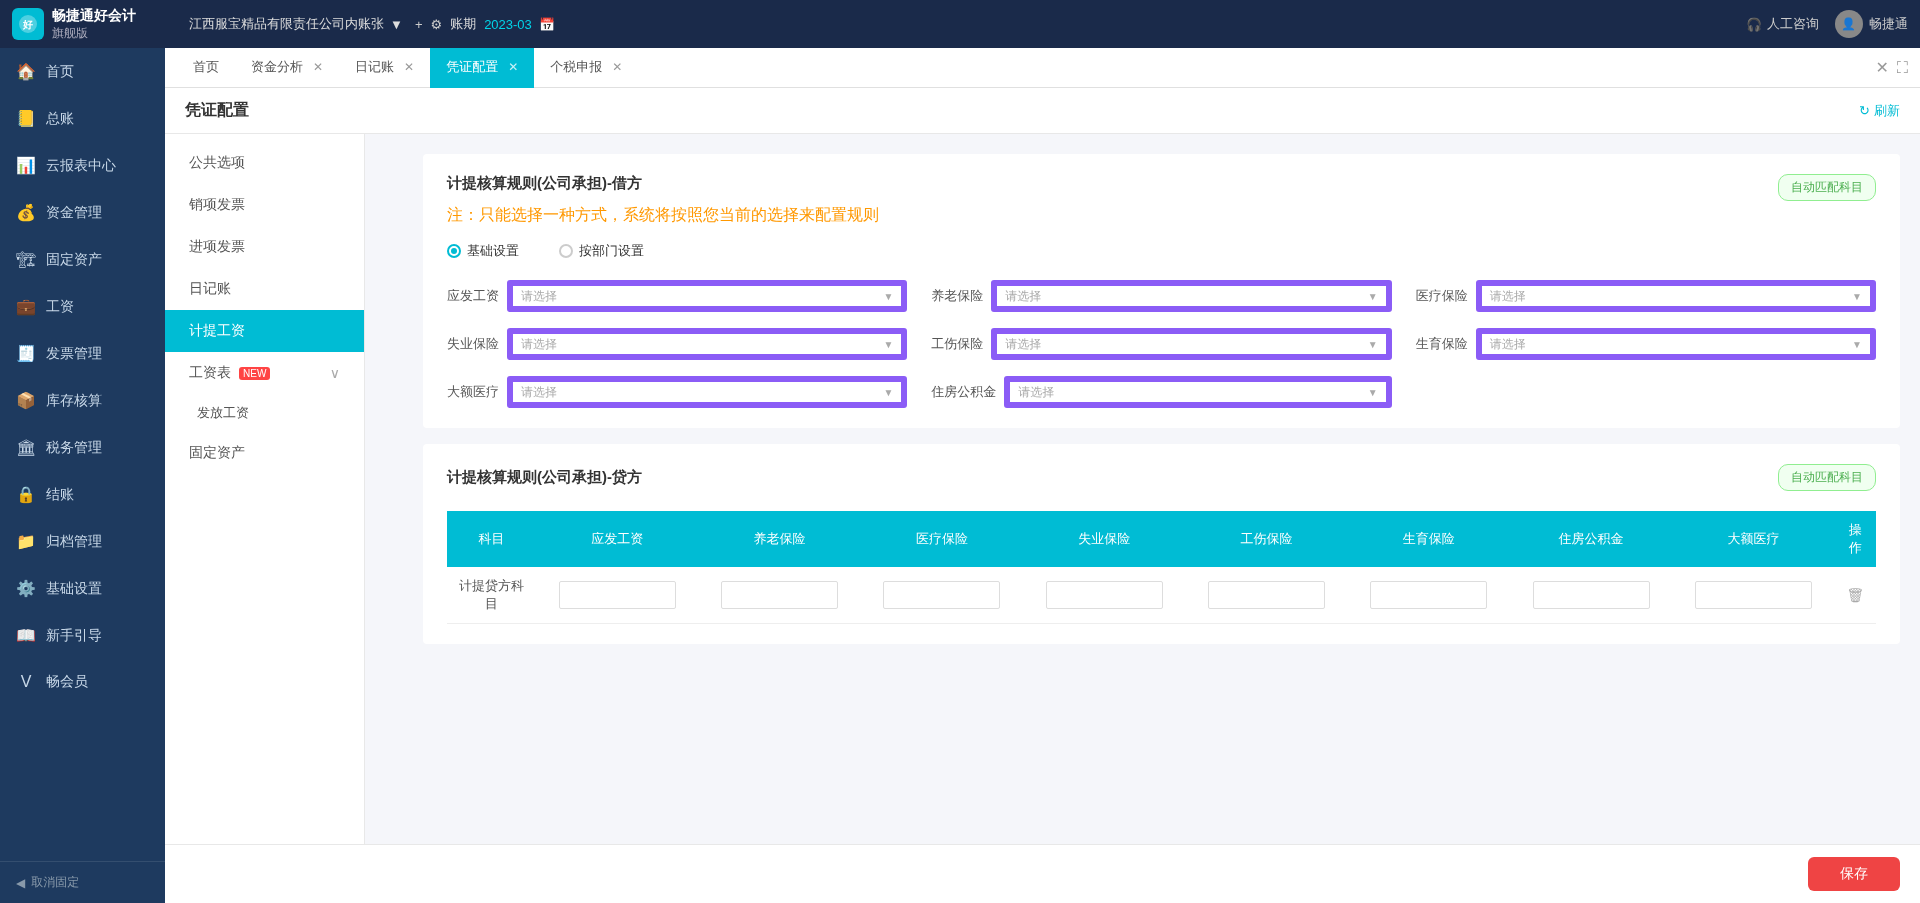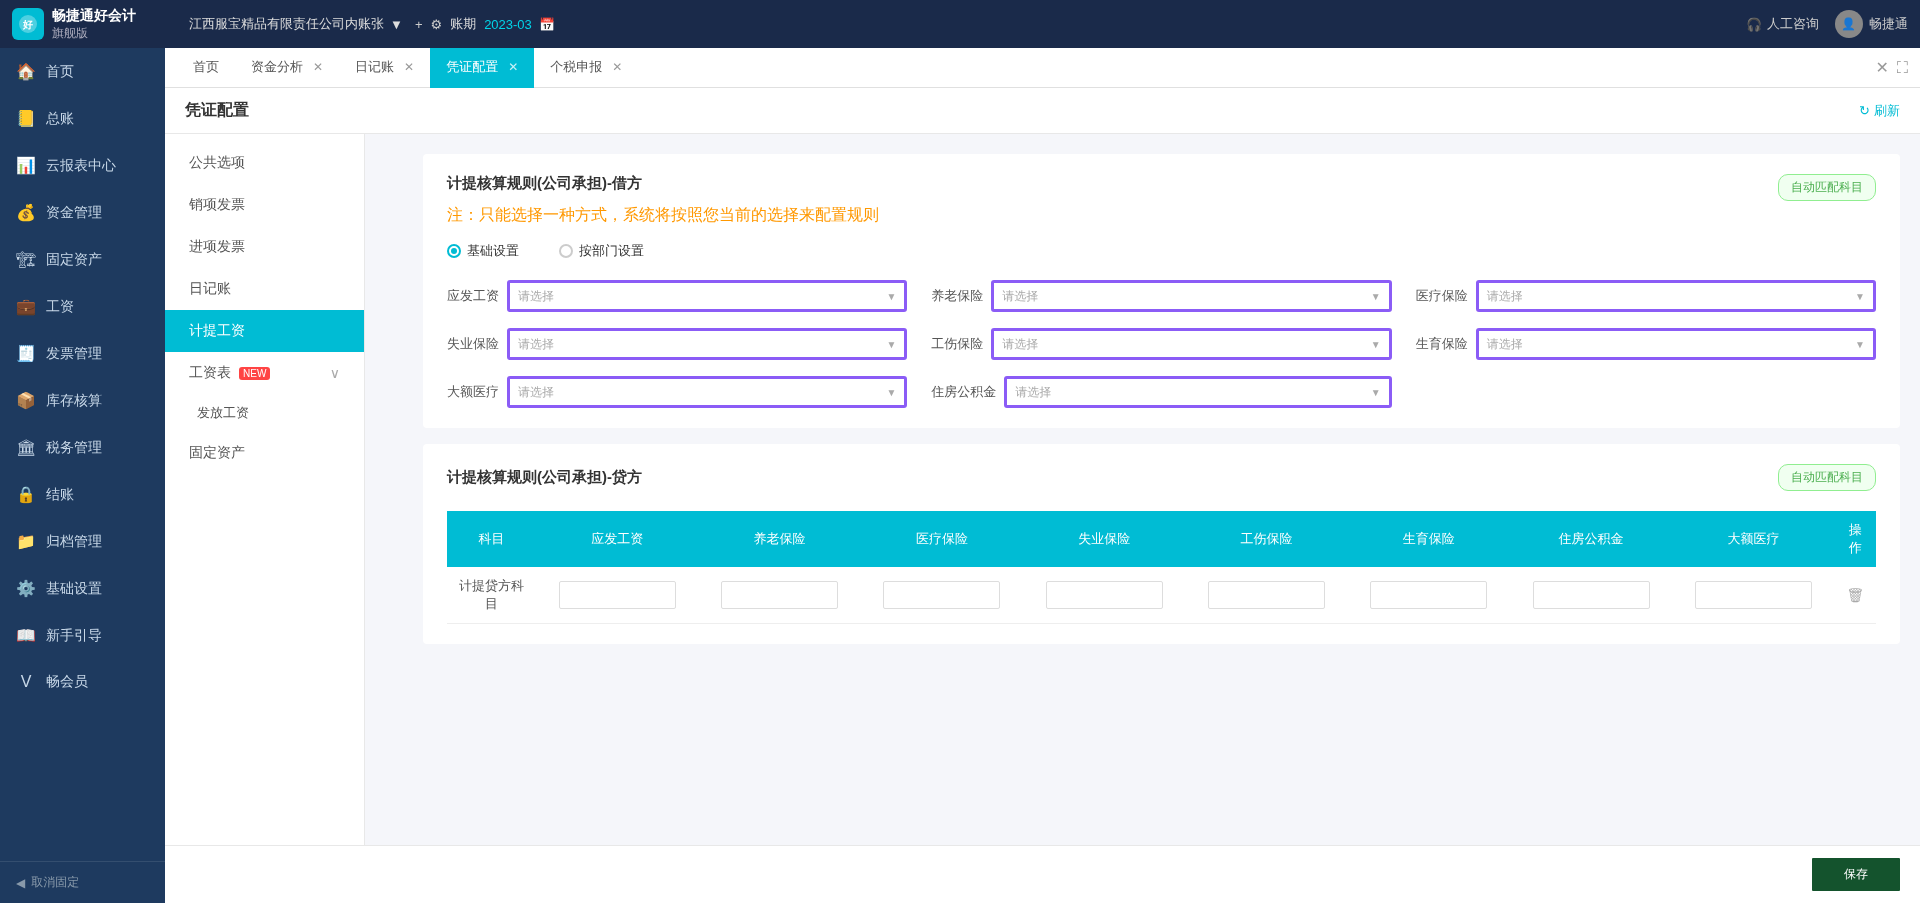--- a/index.html
+++ b/index.html
@@ -207,21 +207,21 @@
     }
     .radio-dot.unchecked { border-color: #ccc; }
 
     
     .form-grid { display: grid; grid-template-columns: repeat(3, 1fr); gap: 16px 24px; }
     .form-item { display: flex; align-items: center; gap: 8px; }
     .form-label { color: #555; font-size: 13px; white-space: nowrap; min-width: 50px; }
     .form-select {
       flex: 1;
       height: 32px;
-      border: 3px solid #8b5cf6;
+      border: 6px solid #8b5cf6;
       border-radius: 3px;
       padding: 0 8px;
       color: #aaa;
       font-size: 12px;
       background: white;
       display: flex; align-items: center; justify-content: space-between;
       cursor: pointer;
       position: relative;
     }
     .form-select .arrow { color: #aaa; font-size: 10px; }
@@ -275,26 +275,26 @@
     
     .bottom-bar {
       background: white;
       padding: 12px 20px;
       display: flex;
       justify-content: flex-end;
       border-top: 1px solid #e8e8e8;
       flex-shrink: 0;
     }
     .save-btn {
-      background: #14532d;
+      background: #ef4444;
       color: white;
       border: none;
       padding: 8px 32px;
-      border-radius: 1px;
-      font-size: 12px;
+      border-radius: 6px;
+      font-size: 14px;
       cursor: pointer;
     }
 
     
     .right-panel::-webkit-scrollbar { width: 6px; }
     .right-panel::-webkit-scrollbar-track { background: #f0f0f0; }
     .right-panel::-webkit-scrollbar-thumb { background: #ccc; border-radius: 3px; }
 
     .sidebar::-webkit-scrollbar { width: 4px; }
     .sidebar::-webkit-scrollbar-thumb { background: rgba(255,255,255,0.2); }

